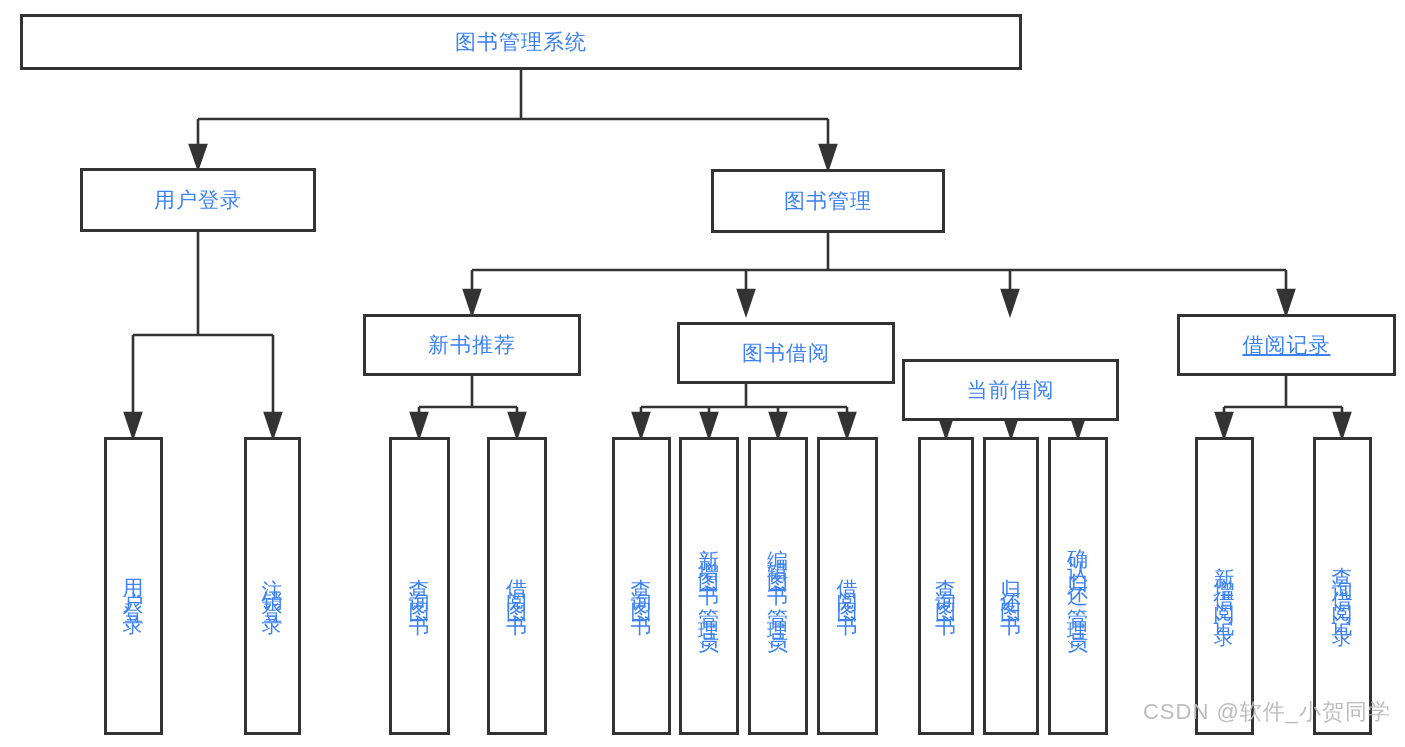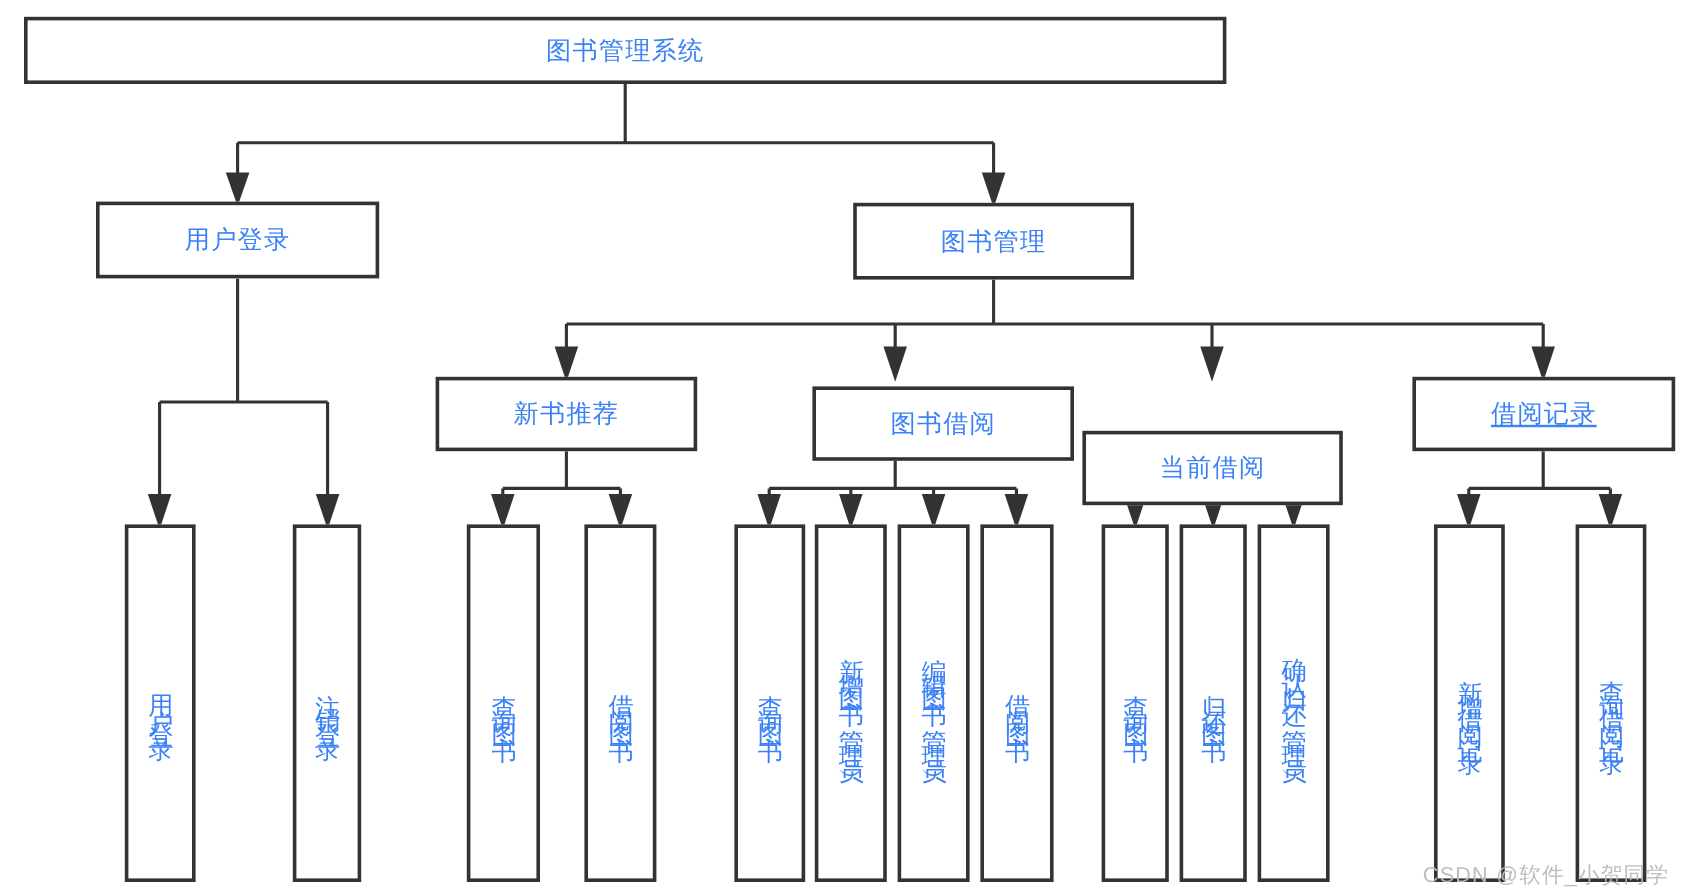--- a/index.html
+++ b/index.html
@@ -63,22 +63,22 @@
   .n-f07 { left: 748px;  top: 437px; width: 60px; height: 298px; }
   .n-f08 { left: 817px;  top: 437px; width: 61px; height: 298px; }
   .n-f09 { left: 918px;  top: 437px; width: 56px; height: 298px; }
   .n-f10 { left: 983px;  top: 437px; width: 56px; height: 298px; }
   .n-f11 { left: 1048px; top: 437px; width: 60px; height: 298px; }
   .n-f12 { left: 1195px; top: 437px; width: 59px; height: 298px; }
   .n-f13 { left: 1313px; top: 437px; width: 59px; height: 298px; }
   #watermark {
     position: absolute;
     right: 14px;
-    bottom: 6px;
-    font-size: 18px;
+    bottom: 20px;
+    font-size: 22px;
     color: rgba(185, 185, 185, 0.95);
     letter-spacing: 1px;
     z-index: 5;
     text-align: center;
   }
 </style>
 </head>
 <body>
 
 <div id="canvas">

